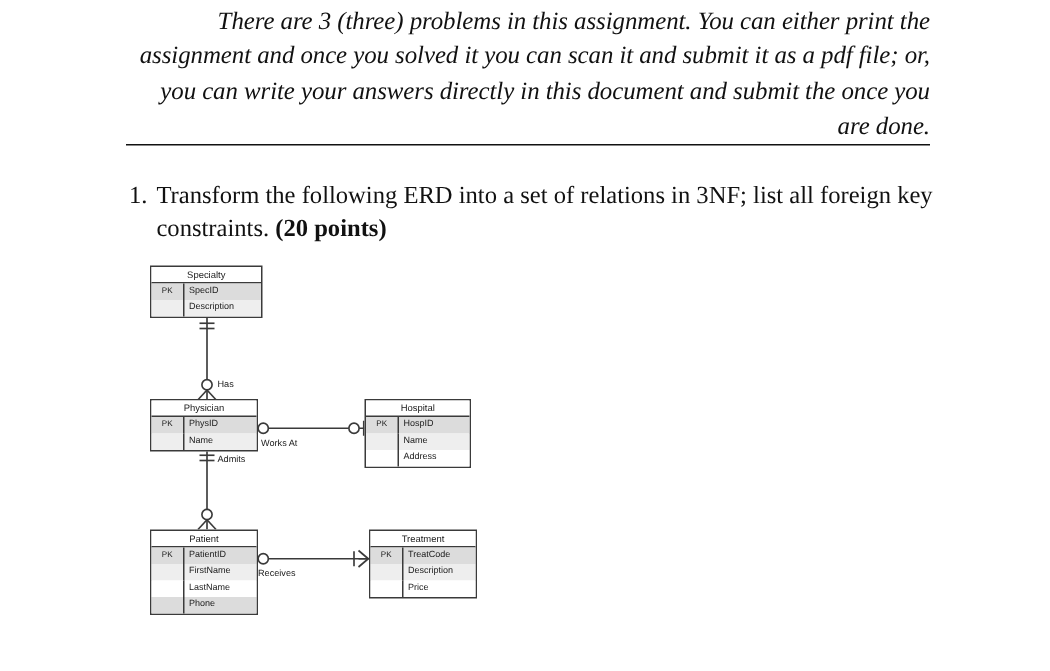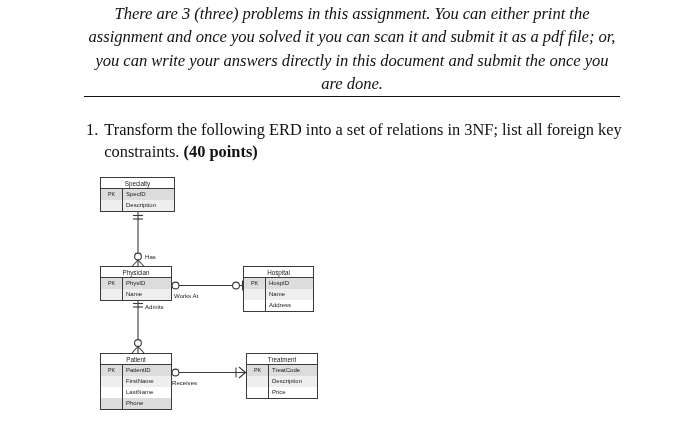--- a/index.html
+++ b/index.html
@@ -21,21 +21,21 @@
     position: absolute;
     left: 84px;
     top: 2px;
     width: 536px;
   }
   #intro-paragraph {
     font-family: "Liberation Serif", serif;
     font-style: italic;
     font-size: 16.6px;
     line-height: 23.3px;
-    text-align: center;
+    text-align: right;
     margin: 0;
     letter-spacing: -0.05px;
   }
   #intro-rule {
     margin-top: 1px;
     border-top: 1.6px solid #111111;
     width: 536px;
     height: 0;
   }
 
@@ -141,21 +141,21 @@
 </head>
 <body>
 
 <div id="intro-block">
   <p id="intro-paragraph">There are 3 (three) problems in this assignment. You can either print the assignment and once you solved it you can scan it and submit it as a pdf file; or, you can write your answers directly in this document and submit the once you are done.</p>
   <div id="intro-rule"></div>
 </div>
 
 <div id="question-1">
   <span id="question-1-number">1.</span>
-  <span id="question-1-text"><span>Transform the following ERD into a set of relations in 3NF; list all foreign key constraints. </span><span id="question-1-points">(40 points)</span></span>
+  <span id="question-1-text"><span>Transform the following ERD into a set of relations in 3NF; list all foreign key constraints. </span><span id="question-1-points">(20 points)</span></span>
 </div>
 
 <div id="erd-diagram">
   <svg width="700" height="447" xmlns="http://www.w3.org/2000/svg">
     <g stroke="#3a3a3a" stroke-width="1.1" fill="none">
 
       <line x1="138" y1="212" x2="138" y2="255"></line>
 
       <line x1="133" y1="215.5" x2="143" y2="215.5"></line>
       <line x1="133" y1="219" x2="143" y2="219"></line>

